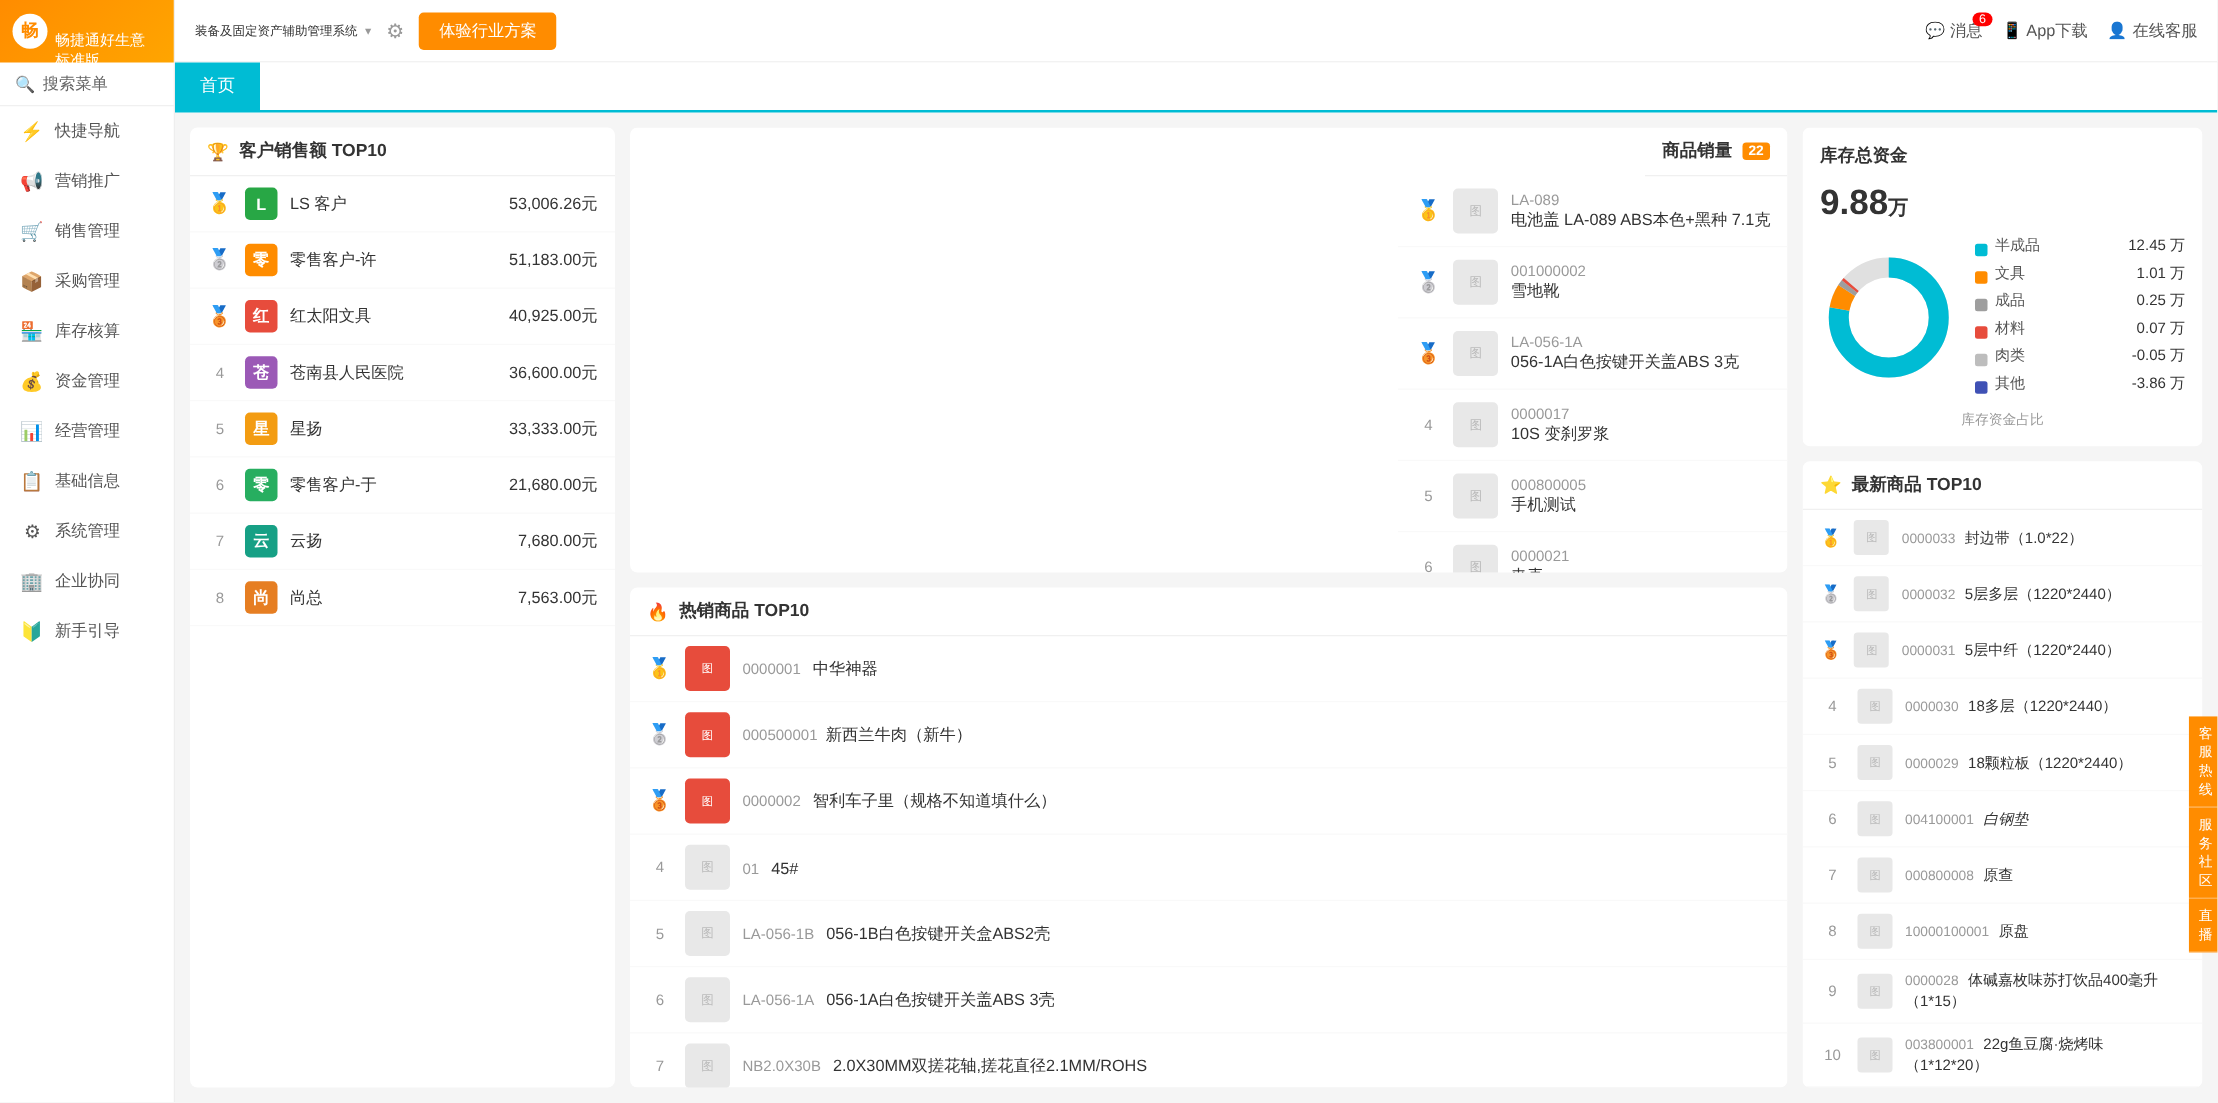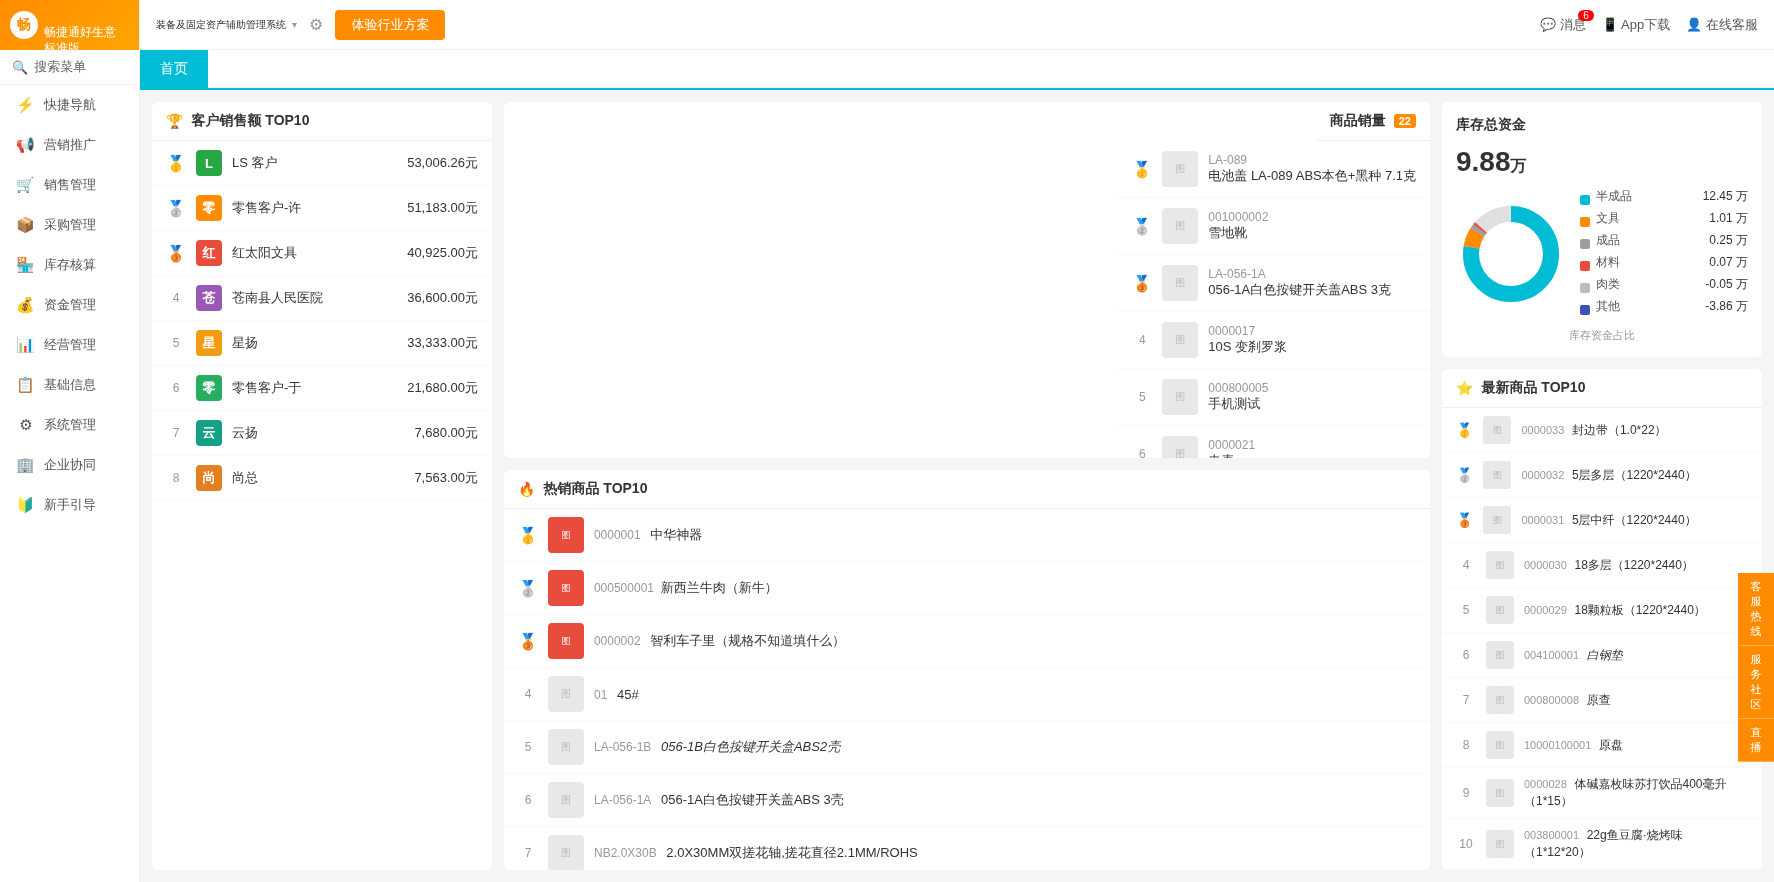--- a/index.html
+++ b/index.html
@@ -210,21 +210,21 @@
       flex-direction: column;
       z-index: 999;
     }
     .float-btn {
       background: #ff8c00;
       color: white;
       padding: 6px 8px;
       font-size: 11px;
       cursor: pointer;
       text-align: center;
-      width: 36px;
+      width: 23px;
       border-bottom: 1px solid rgba(255,255,255,0.3);
     }
 
     
     ::-webkit-scrollbar { width: 4px; }
     ::-webkit-scrollbar-thumb { background: #ddd; border-radius: 2px; }
 
     .panel-title-row {
       display: flex; align-items: center; padding: 10px 14px; font-size: 14px; font-weight: bold; color: #333; border-bottom: 1px solid #f0f0f0; gap: 8px;
     }
@@ -475,21 +475,21 @@
     <div class="product-info">
       <span class="product-code">01</span>
       <span style="margin-left:6px;text-align:right;" class="product-name">45#</span>
     </div>
   </div>
             <div class="hot-product-item">
     <span class="hot-rank-num">5</span>
     <div class="product-img-placeholder">图</div>
     <div class="product-info">
       <span class="product-code">LA-056-1B</span>
-      <span style="margin-left:6px;font-style:italic;" class="product-name">056-1B白色按键开关盒ABS2壳</span>
+      <span style="margin-left:6px;" class="product-name">056-1B白色按键开关盒ABS2壳</span>
     </div>
   </div>
             <div class="hot-product-item">
     <span class="hot-rank-num">6</span>
     <div class="product-img-placeholder">图</div>
     <div class="product-info">
       <span class="product-code">LA-056-1A</span>
       <span style="margin-left:6px;" class="product-name">056-1A白色按键开关盖ABS 3壳</span>
     </div>
   </div>

